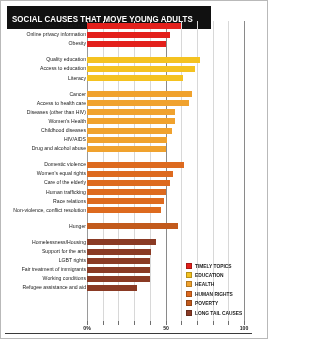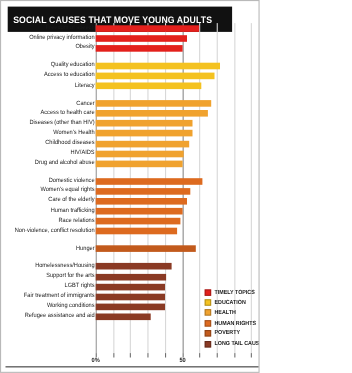--- a/index.html
+++ b/index.html
@@ -5,21 +5,21 @@
   html, body {
     margin: 0;
     padding: 0;
     background: #ffffff;
   }
   body {
     font-family: "Liberation Sans", sans-serif;
   }
   #page {
     position: relative;
-    width: 236px;
+    width: 268px;
     height: 339px;
     background: #ffffff;
     border: 1px solid #b9b9b9;
     box-sizing: border-box;
     overflow: hidden;
   }
   #title-bar {
     position: absolute;
     left: 6px;
     top: 5px;

